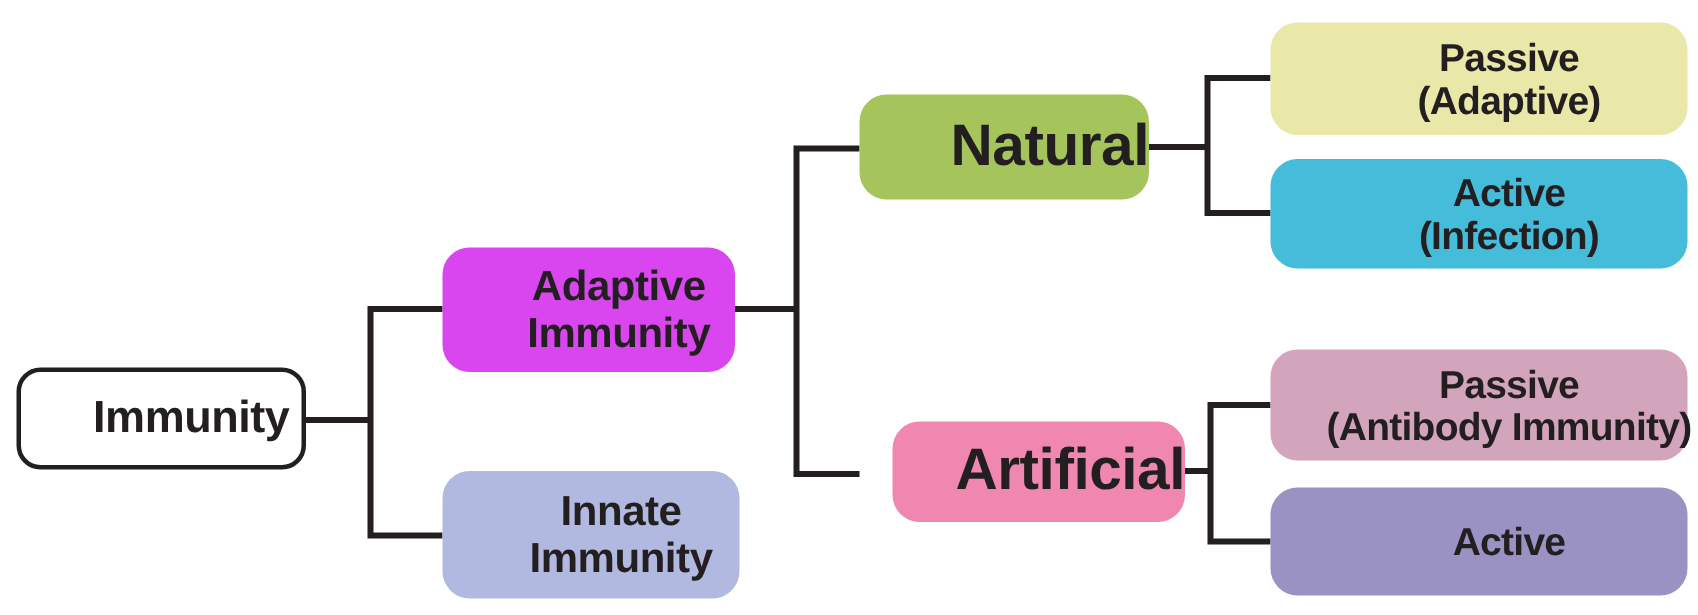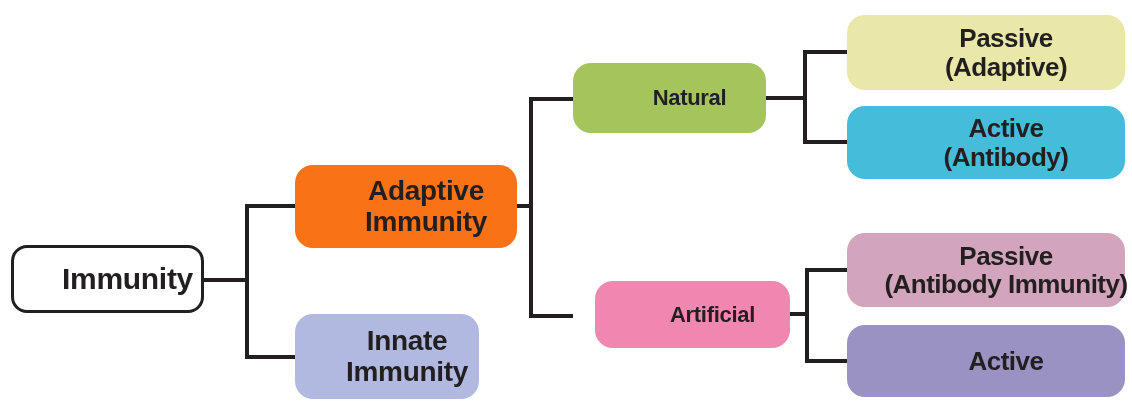--- a/index.html
+++ b/index.html
@@ -27,21 +27,21 @@
     text-align: center;
     color: #231f20;
     font-weight: 700;
     letter-spacing: -0.3px;
     line-height: 1.08;
     padding-left: 40px;
   }
   .node .ln { display: block; white-space: nowrap; }
   .root   { border: 3px solid #231f20; border-radius: 16px; font-size: 30px; }
   .lvl2   { font-size: 28px; }
-  .lvl3   { font-size: 22px; }
+  .lvl3   { font-size: 39px; align-items: flex-end; }
   .leaf   { font-size: 26px; letter-spacing: -0.5px; }
 </style>
 </head>
 <body>
 
 <div class="canvas">
 
   <svg class="wires" viewBox="0 0 1132 410">
     <g fill="none" stroke-width="4" stroke-linejoin="miter" stroke-linecap="butt" stroke="#231f20">
       <path d="M204 280 H247"></path>
@@ -52,46 +52,46 @@
       <path d="M847 52 H805 V142 H847"></path>
       <path d="M768 314 H807"></path>
       <path d="M847 270 H807 V361 H847"></path>
     </g>
   </svg>
 
   <div class="node root" style="left: 11px; top: 245px; width: 193px; height: 68px; background: rgb(255, 255, 255);">
     <span class="ln">Immunity</span>
   </div>
 
-  <div class="node lvl2" style="left: 295px; top: 165px; width: 222px; height: 83px; background: #f97316;">
+  <div class="node lvl2" style="left: 295px; top: 165px; width: 195px; height: 83px; background: #d946ef;">
     <span class="ln">Adaptive</span>
     <span class="ln">Immunity</span>
   </div>
 
-  <div class="node lvl2" style="left: 295px; top: 314px; width: 184px; height: 85px; background: rgb(178, 185, 224);">
+  <div class="node lvl2" style="left: 295px; top: 314px; width: 198px; height: 85px; background: rgb(178, 185, 224);">
     <span class="ln">Innate</span>
     <span class="ln">Immunity</span>
   </div>
 
   <div class="node lvl3" style="left: 573px; top: 63px; width: 193px; height: 70px; background: rgb(165, 197, 92);">
     <span class="ln">Natural</span>
   </div>
 
   <div class="node lvl3" style="left: 595px; top: 281px; width: 195px; height: 67px; background: rgb(239, 135, 176);">
     <span class="ln">Artificial</span>
   </div>
 
   <div class="node leaf" style="left: 847px; top: 15px; width: 278px; height: 75px; background: rgb(233, 232, 168);">
     <span class="ln">Passive</span>
     <span class="ln">(Adaptive)</span>
   </div>
 
   <div class="node leaf" style="left: 847px; top: 106px; width: 278px; height: 73px; background: rgb(69, 188, 218);">
     <span class="ln">Active</span>
-    <span class="ln">(Antibody)</span>
+    <span class="ln">(Infection)</span>
   </div>
 
   <div class="node leaf" style="left: 847px; top: 233px; width: 278px; height: 74px; background: rgb(210, 165, 188);">
     <span class="ln">Passive</span>
     <span class="ln">(Antibody Immunity)</span>
   </div>
 
   <div class="node leaf" style="left: 847px; top: 325px; width: 278px; height: 72px; background: rgb(154, 146, 194);">
     <span class="ln">Active</span>
   </div>

